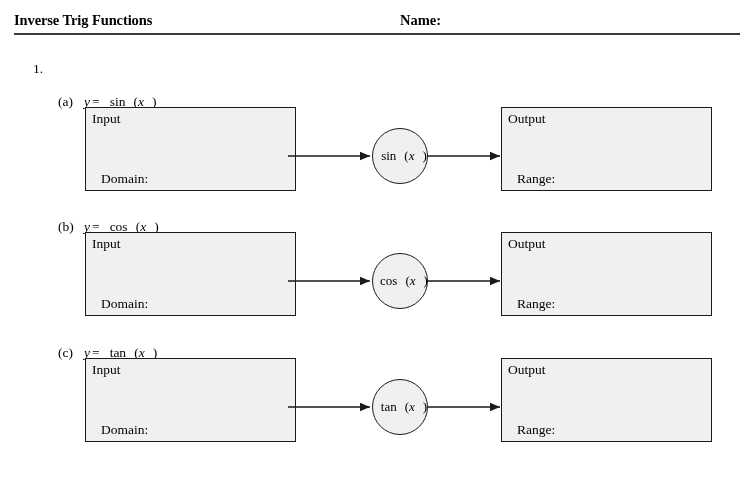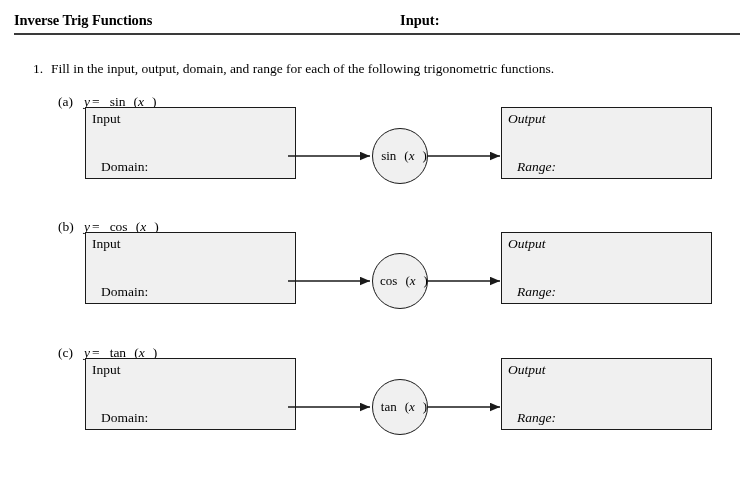--- a/index.html
+++ b/index.html
@@ -109,27 +109,27 @@
   .diagram {
     position: absolute;
     left: 0px;
     top: 13px;
     width: 755px;
     height: 98px;
   }
   .io-box {
     position: absolute;
     top: 0px;
-    height: 72px;
+    height: 84px;
     box-sizing: border-box;
     background: #f0f0f0;
     border: 1.6px solid #1a1a1a;
   }
   .box-left  { left: 85px;  width: 211px; }
-  .box-right { left: 501px; width: 211px; font-style: italic; }
+  .box-right { left: 501px; width: 211px; }
   .box-top-label {
     position: absolute;
     left: 6px;
     top: 3px;
     font-size: 13.5px;
     white-space: nowrap;
   }
   .box-bottom-label {
     position: absolute;
     left: 15px;
@@ -167,27 +167,26 @@
   
   #part-a { top: 94px;  height: 120px; }
   #part-b { top: 219px; height: 120px; }
   #part-c { top: 345px; height: 120px; }
 </style>
 </head>
 <body>
 
 <div id="worksheet-header">
   <div class="header-title">Inverse Trig Functions</div>
-  <div class="header-name">Input:</div>
+  <div class="header-name">Name:</div>
 </div>
 <div class="header-rule"></div>
 
 <div id="problem-1">
   <span class="problem-number">1.</span>
-  <span class="problem-text">Fill in the input, output, domain, and range for each of the following trigonometric functions.</span>
 </div>
 
 <div class="part" id="part-a">
   <span class="part-label">(a)</span>
   <span class="part-equation"><span class="mvar">y</span><span class="mop">=</span><span class="mfunc">sin</span><span class="mfunc">(</span><span class="mvar">x</span><span class="mfunc">)</span></span>
 
   <div class="diagram">
     <div class="io-box box-left">
       <span class="box-top-label">Input</span>
       <span class="box-bottom-label">Domain:</span>

